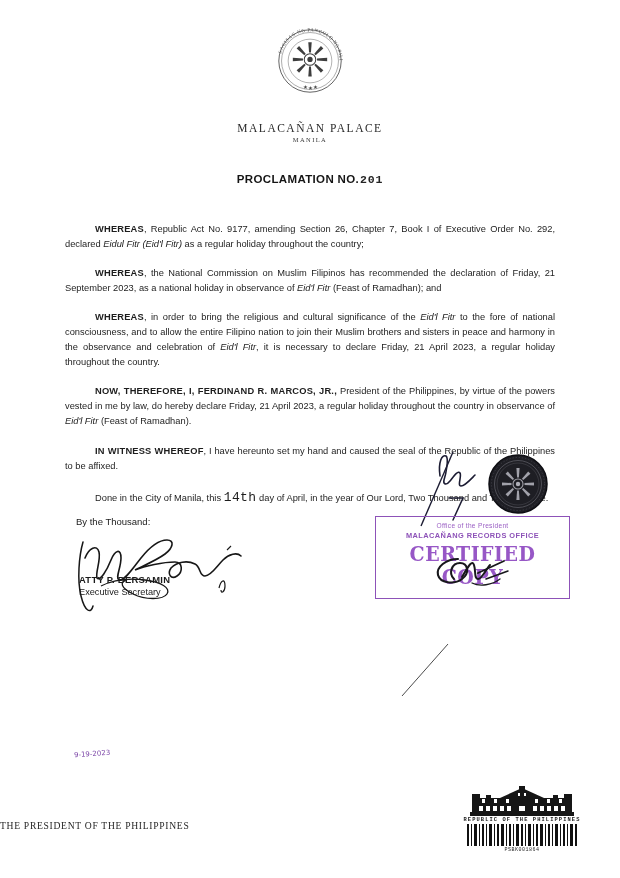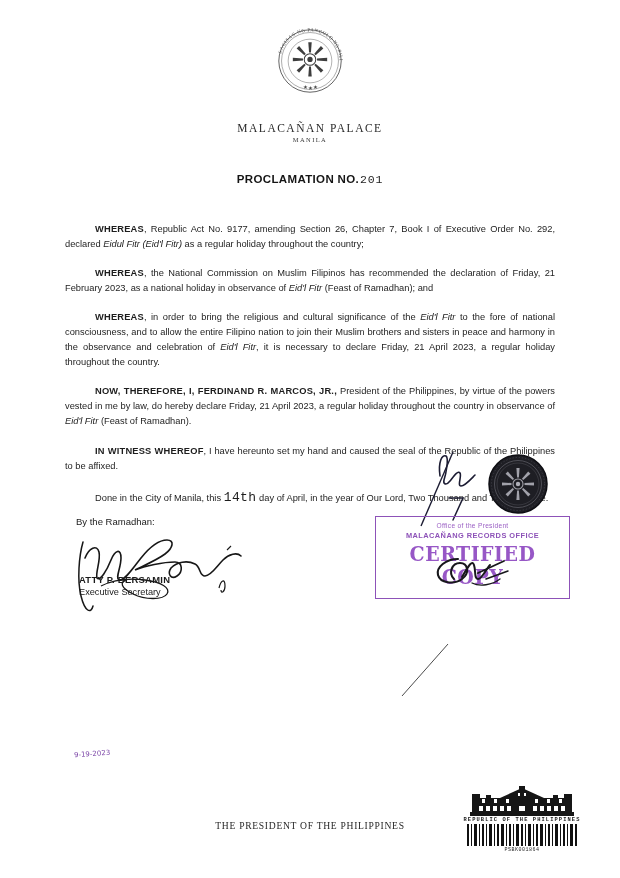--- a/index.html
+++ b/index.html
@@ -49,21 +49,21 @@
   .proc-line {
     margin-top: 30px;
     text-align: center;
     font-size: 11.5px;
     font-weight: bold;
     letter-spacing: 0.35px;
     color: #151515;
   }
   .proc-number {
     font-family: "Liberation Mono", monospace;
-    font-weight: normal;
+    font-weight: bold;
     font-size: 11.5px;
     letter-spacing: 0.8px;
     margin-left: 1px;
     color: #242424;
   }
 
   
   .doc-body {
     margin: 0 auto;
     width: 490px;
@@ -216,21 +216,21 @@
     color: #7d48a8;
     transform: rotate(-4deg);
   }
 
   
   .footer-title {
     position: absolute;
     left: 0;
     right: 0;
     top: 820px;
-    text-align: center;
+    text-align: left;
     font-family: "Liberation Serif", serif;
     font-size: 9.6px;
     letter-spacing: 0.7px;
     color: #262626;
   }
 
   
   .barcode-block {
     position: absolute;
     left: 462px;
@@ -314,21 +314,21 @@
   </div>
 
   <div class="doc-body">
 
 
     <p class="para">
       <b>WHEREAS</b><span>, Republic Act No. 9177, amending Section 26, Chapter 7, Book I of Executive Order No. 292, declared </span><i>Eidul Fitr (Eid'l Fitr)</i><span> as a regular holiday throughout the country;</span>
     </p>
 
     <p class="para">
-      <b>WHEREAS</b><span>, the National Commission on Muslim Filipinos has recommended the declaration of Friday, 21 February 2023, as a national holiday in observance of </span><i>Eid'l Fitr</i><span> (Feast of Ramadhan); and</span>
+      <b>WHEREAS</b><span>, the National Commission on Muslim Filipinos has recommended the declaration of Friday, 21 September 2023, as a national holiday in observance of </span><i>Eid'l Fitr</i><span> (Feast of Ramadhan); and</span>
     </p>
 
     <p class="para">
       <b>WHEREAS</b><span>, in order to bring the religious and cultural significance of the </span><i>Eid'l Fitr</i><span> to the fore of national consciousness, and to allow the entire Filipino nation to join their Muslim brothers and sisters in peace and harmony in the observance and celebration of </span><i>Eid'l Fitr</i><span>, it is necessary to declare Friday, 21 April 2023, a regular holiday throughout the country.</span>
     </p>
 
     <p class="para">
       <b>NOW, THEREFORE, I, FERDINAND R. MARCOS, JR.,</b><span> President of the Philippines, by virtue of the powers vested in me by law, do hereby declare Friday, 21 April 2023, a regular holiday throughout the country in observance of </span><i>Eid'l Fitr</i><span> (Feast of Ramadhan).</span>
     </p>
 
@@ -372,21 +372,21 @@
           </g>
           <circle cx="0" cy="0" r="5" fill="none" stroke="#b9b9c2" stroke-width="1.1"></circle>
           <circle cx="0" cy="0" r="2.2" fill="#c9c9d2"></circle>
         </g>
       </g>
       <g stroke="#7d7d87" stroke-width="0.55" opacity="0.5">
         <circle cx="31" cy="31" r="26.5" fill="none" stroke-dasharray="1.4 1.8"></circle>
       </g>
     </svg>
 
-    <div class="by-president">By the Ramadhan:</div>
+    <div class="by-president">By the Thousand:</div>
 
     <svg class="es-signature" viewBox="0 0 190 80">
       <path d="M 12,8 C 8,22 6,46 10,62 C 14,78 20,80 22,72" stroke="#171717" stroke-width="1.5" fill="none" stroke-linecap="round"></path>
       <path d="M 14,24 C 18,14 26,10 28,18 C 30,26 24,40 26,44 C 29,48 36,36 40,26 C 44,16 50,14 50,24 C 50,34 44,44 48,46 C 53,48 62,34 70,24
                C 78,14 88,6 96,6 C 104,6 102,14 94,20 C 86,26 72,32 64,36
                C 74,32 92,28 104,28 C 112,28 112,38 106,42 C 100,46 96,40 100,34
                C 106,28 116,26 124,30 C 130,33 128,42 134,42 C 140,42 146,32 152,26
                C 158,20 166,18 170,22" stroke="#171717" stroke-width="1.6" fill="none" stroke-linecap="round"></path>
       <path d="M 30,52 C 42,46 58,44 74,46 C 90,48 100,54 96,60 C 92,66 74,66 62,60 C 50,54 48,48 56,46" stroke="#171717" stroke-width="1.3" fill="none"></path>
       <path d="M 156,16 L 160,12" stroke="#171717" stroke-width="1.1" fill="none"></path>

